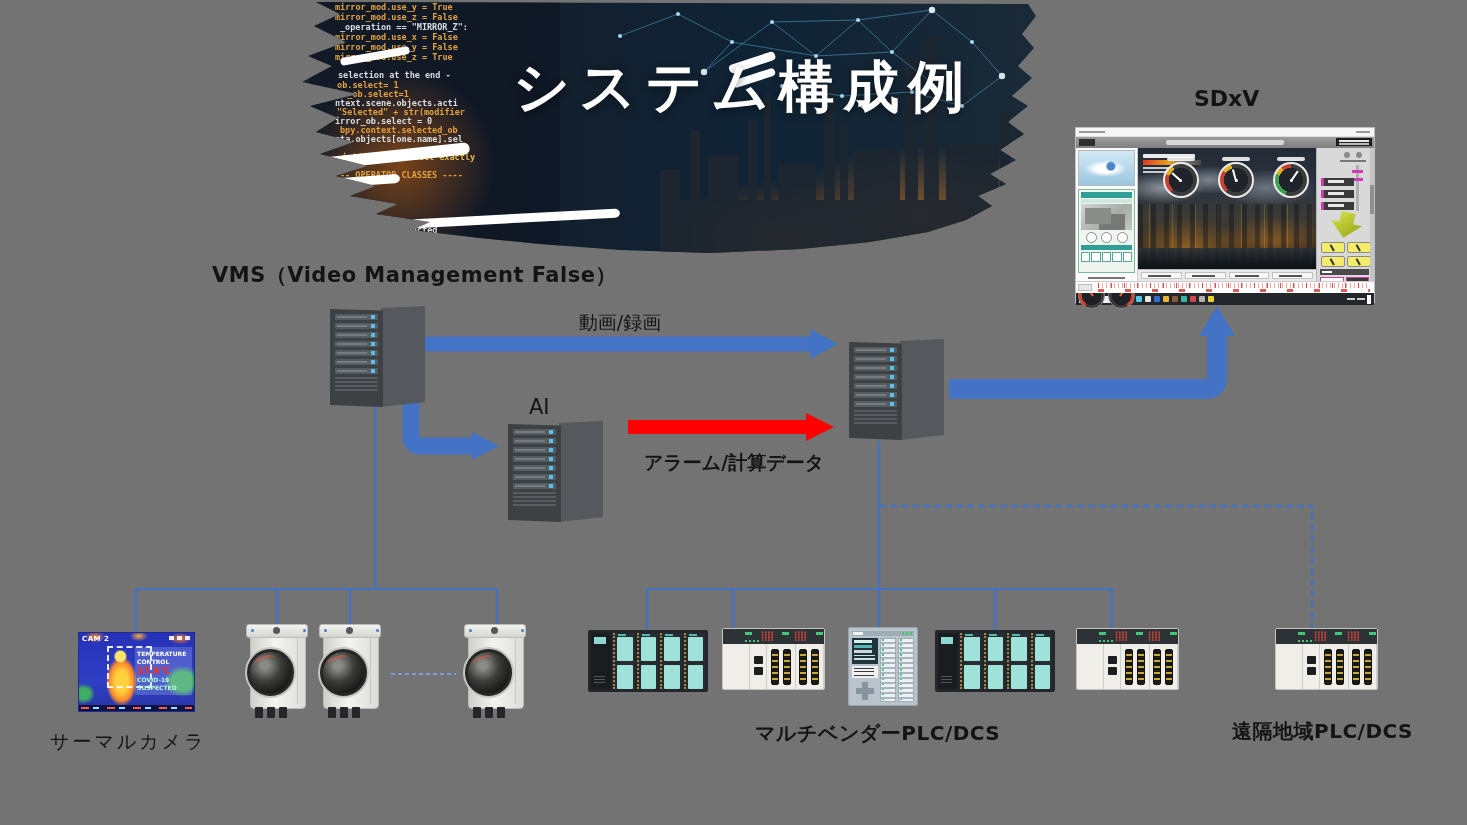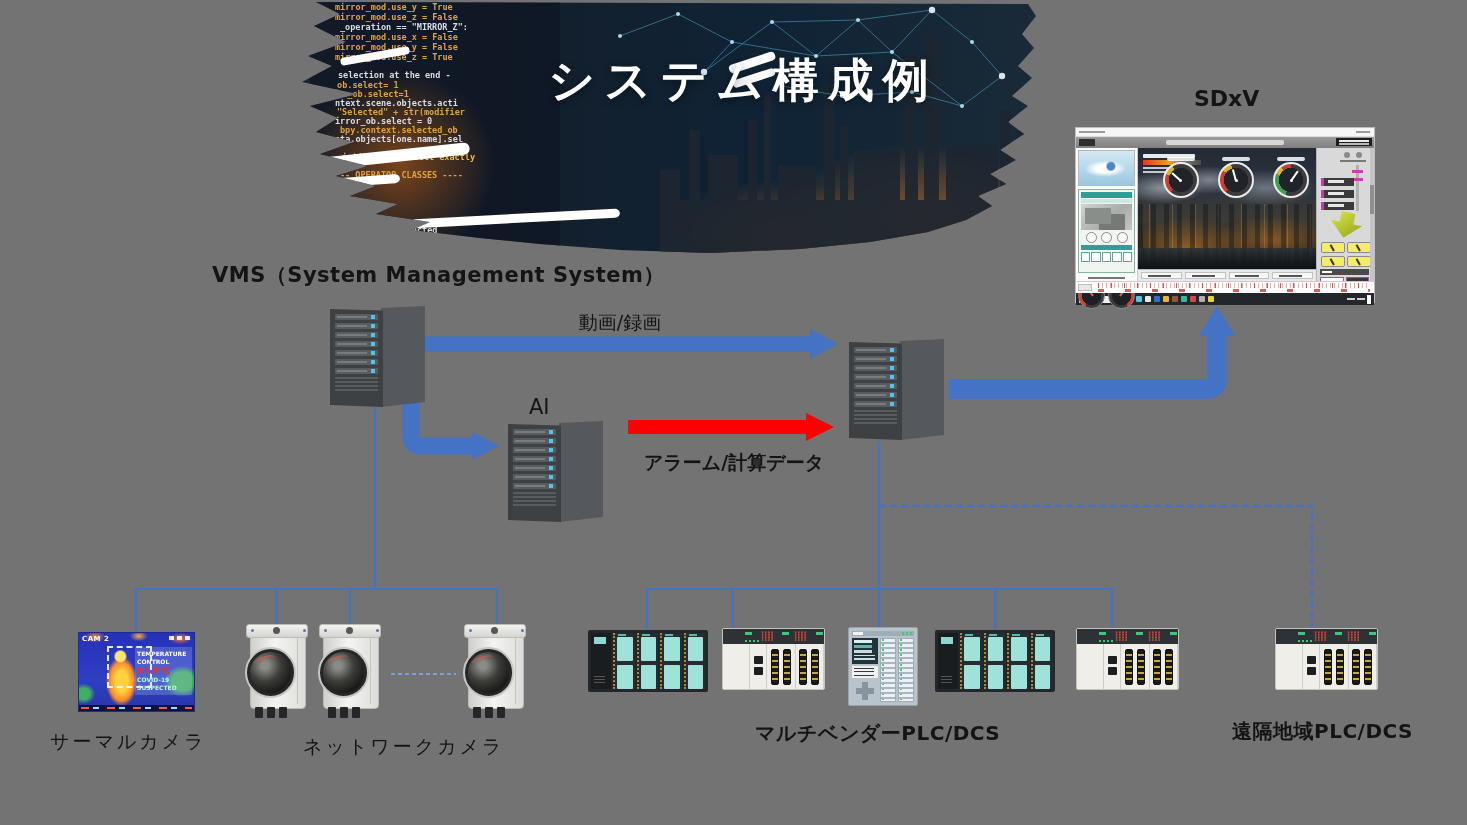--- a/index.html
+++ b/index.html
@@ -14,21 +14,21 @@
   #sdxv-label{left:1194px;top:86px;font-size:22px;font-weight:bold;}
   #video-label{left:540px;top:310px;width:160px;text-align:center;font-size:19px;}
   #alarm-label{left:628px;top:450px;width:212px;text-align:center;font-size:19px;font-weight:bold;}
   #thermal-label{left:50px;top:729px;font-size:19px;letter-spacing:3px;}
   #netcam-label{left:303px;top:734px;font-size:19px;letter-spacing:3px;}
   #plcmulti-label{left:755px;top:720px;font-size:20px;font-weight:bold;letter-spacing:.5px;}
   #plcremote-label{left:1232px;top:718px;font-size:20px;font-weight:bold;letter-spacing:.5px;}
 
   
   #header-art{left:280px;top:0;width:765px;height:258px;}
-  #page-title{left:488px;top:50px;width:510px;text-align:center;font-size:46px;font-weight:bold;
+  #page-title{left:488px;top:50px;width:510px;text-align:center;font-size:56px;font-weight:bold;
               color:#fff;letter-spacing:9px;text-shadow:0 2px 8px rgba(0,0,0,.45);z-index:5;}
 
   
   #connectors{left:0;top:0;width:1467px;height:825px;z-index:1;}
 
   
   .server{position:absolute;width:95px;height:101px;z-index:3;}
   .srv-side{position:absolute;left:51px;top:0;width:44px;height:101px;background:#55585c;
             clip-path:polygon(0 2%,100% 0,100% 95%,0 100%);}
   .srv-front{position:absolute;left:0;top:3px;width:53px;height:98px;background:#3e4144;
@@ -396,27 +396,26 @@
     <g>
       <path d="M411,396 L411,436 Q411,446 421,446 L472,446" stroke="#4472C4" stroke-width="17" fill="none"></path>
       <polygon points="472,432 472,460 499,446" fill="#4472C4"></polygon>
     </g>
     <g>
       <path d="M949,389 L1206,389 Q1217,389 1217,378 L1217,334" stroke="#4472C4" stroke-width="20" fill="none"></path>
       <polygon points="1199,336 1235,336 1217,306" fill="#4472C4"></polygon>
     </g>
   </svg>
 
-  <div id="vms-label" class="lbl">VMS（System Management System）</div>
+  <div id="vms-label" class="lbl">VMS（Video Management False）</div>
   <div id="ai-label" class="lbl">AI</div>
   <div id="sdxv-label" class="lbl">SDxV</div>
   <div id="video-label" class="lbl">動画/録画</div>
   <div id="alarm-label" class="lbl">アラーム/計算データ</div>
   <div id="thermal-label" class="lbl">サーマルカメラ</div>
-  <div id="netcam-label" class="lbl">ネットワークカメラ</div>
   <div id="plcmulti-label" class="lbl">マルチベンダーPLC/DCS</div>
   <div id="plcremote-label" class="lbl">遠隔地域PLC/DCS</div>
 
   <div class="server" style="left:330px;top:306px;">
     <div class="srv-side"></div>
     <div class="srv-front">
       <i class="slot"></i>
         <i class="slot"></i>
         <i class="slot"></i>
         <i class="slot"></i>

